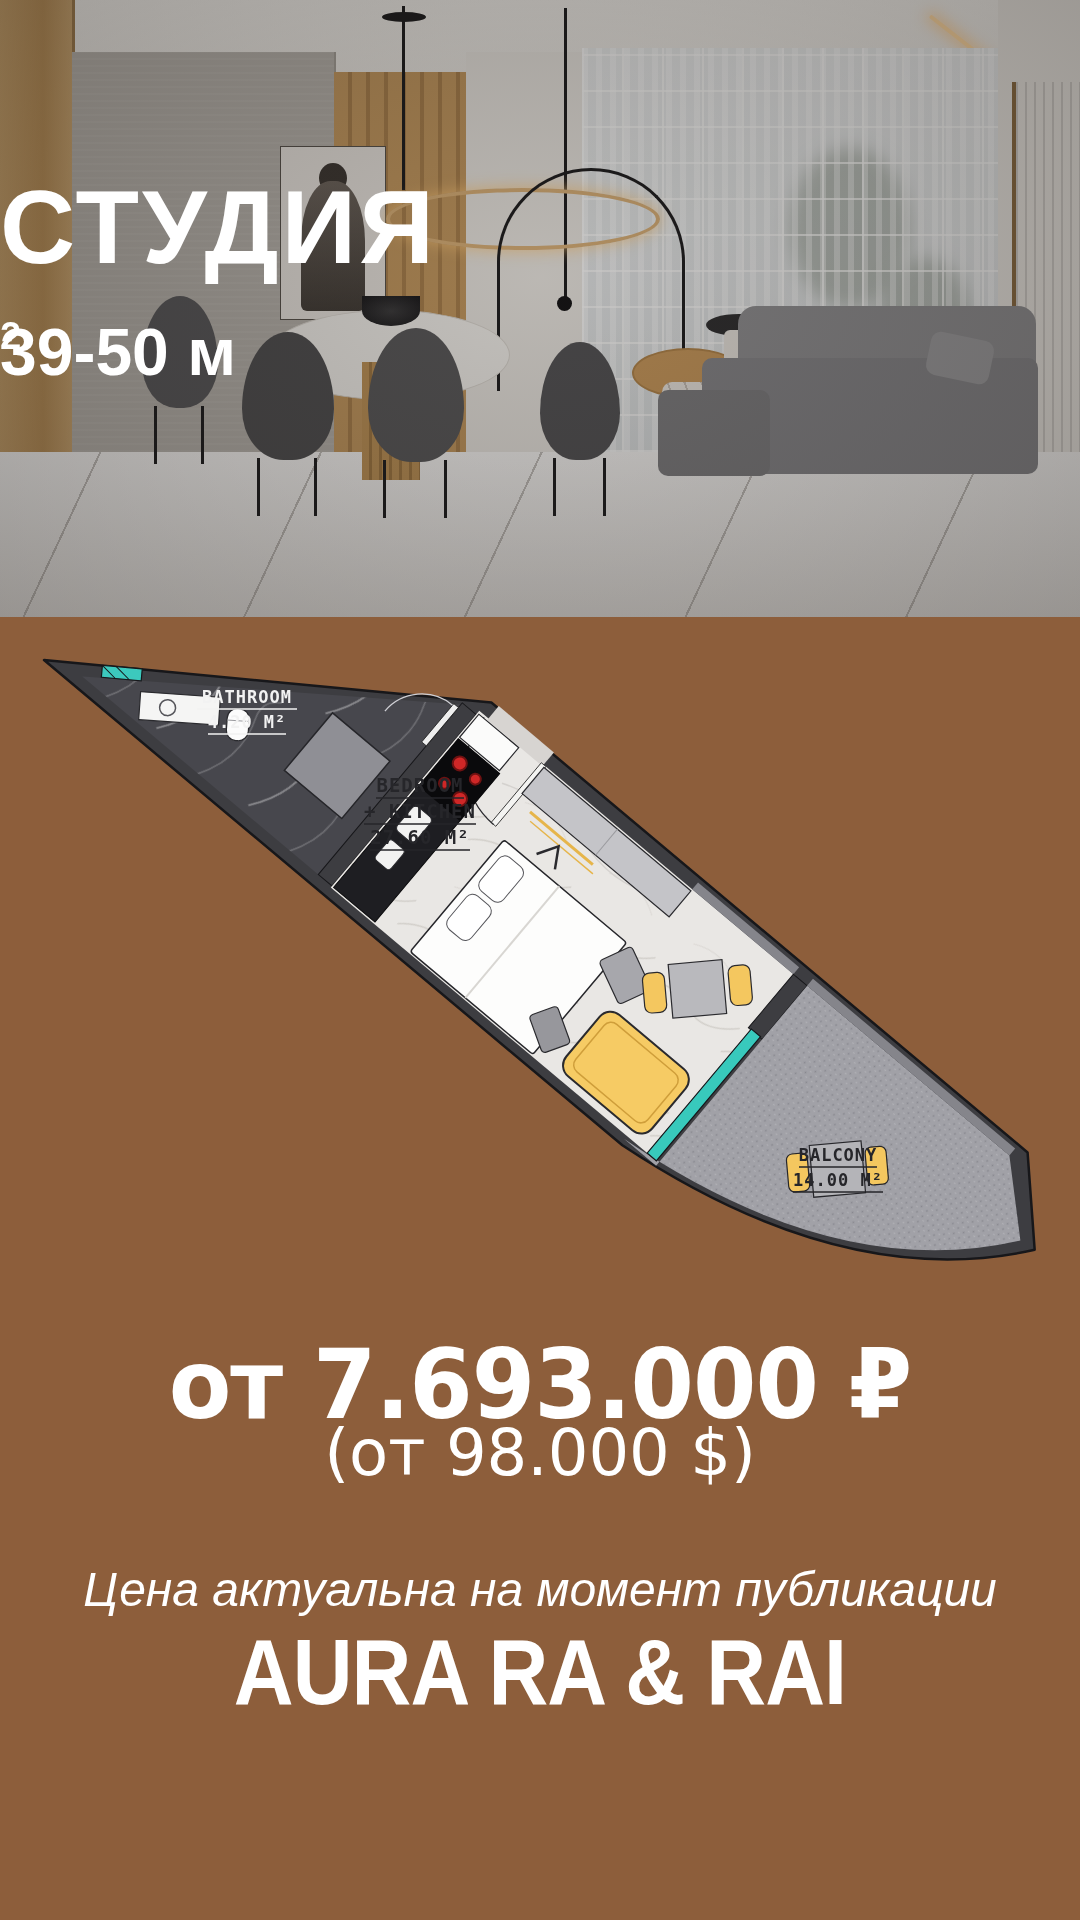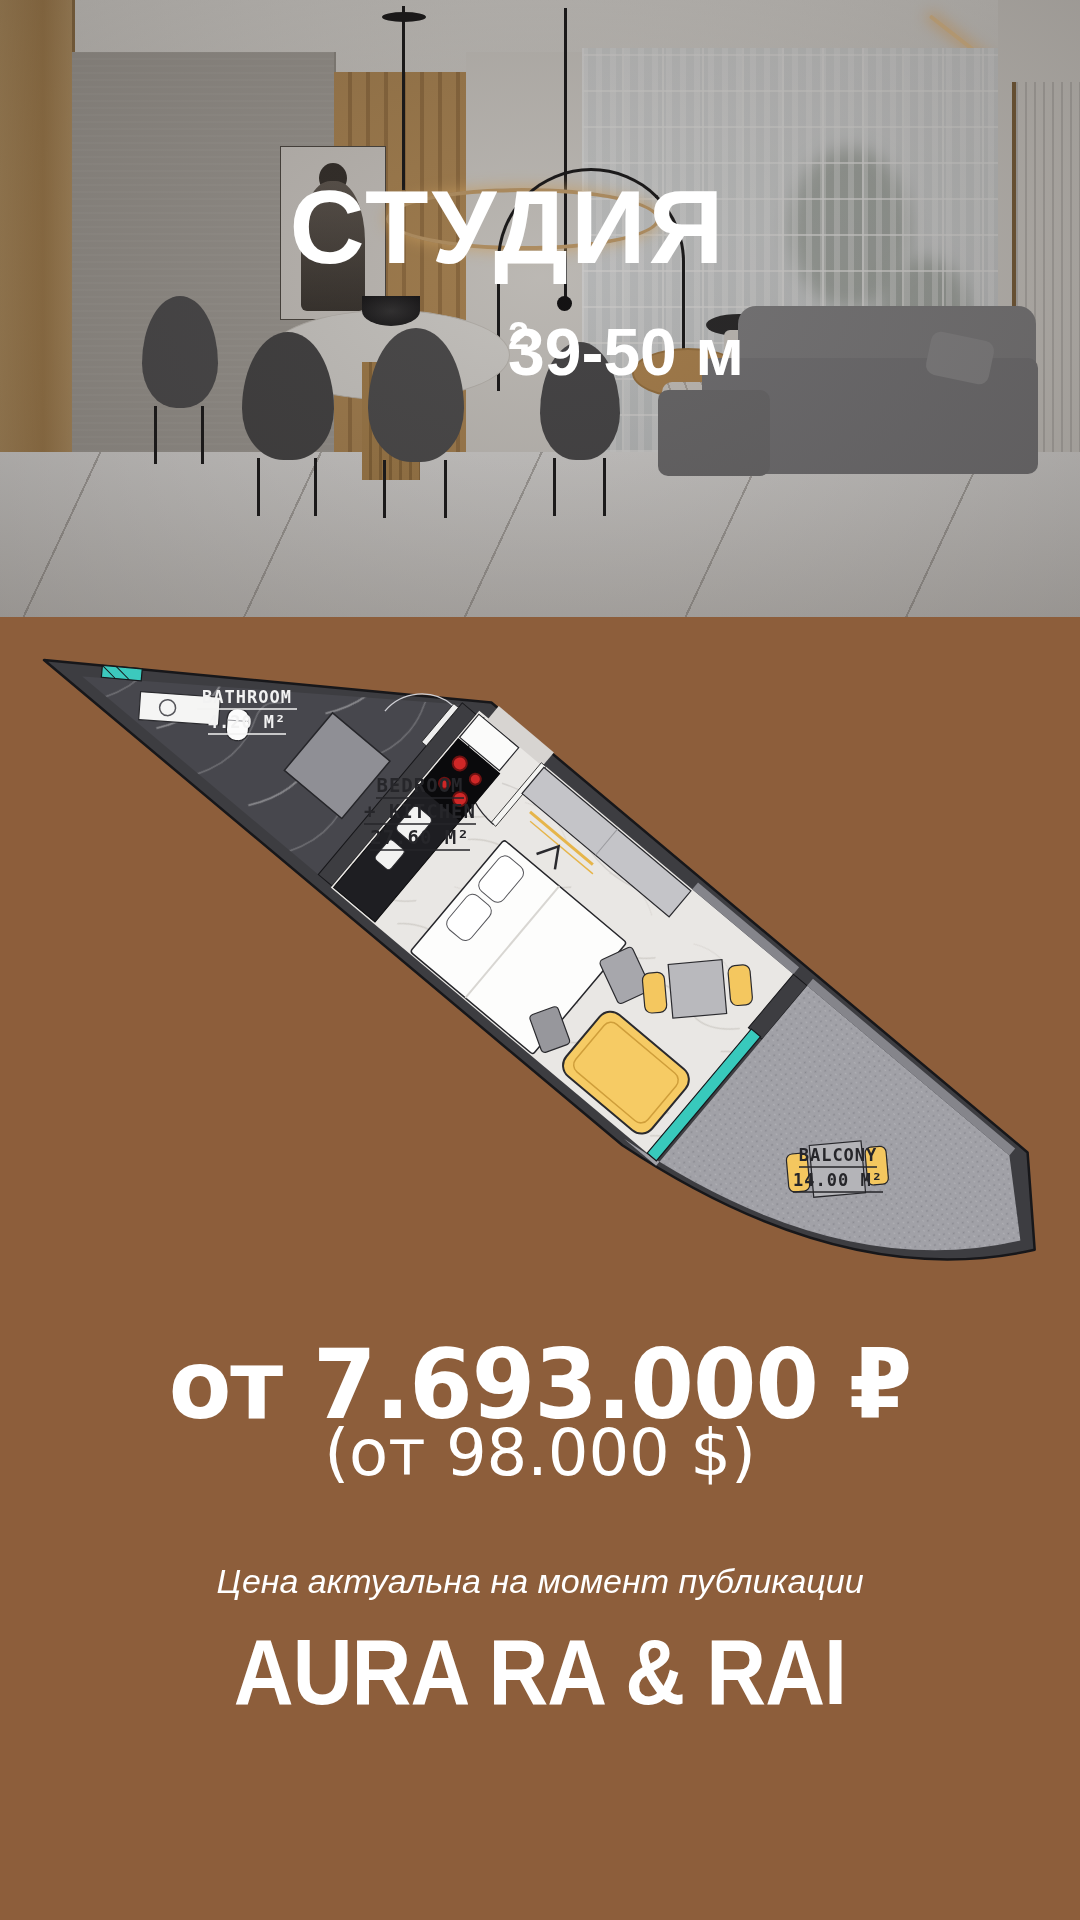--- a/index.html
+++ b/index.html
@@ -76,34 +76,34 @@
   .side-base{left:724px;top:330px;width:32px;height:74px;background:#e9e5df;border-radius:6px;}
   .sofa{background:#86868a;border-radius:10px;}
   .sofa-back{left:738px;top:306px;width:298px;height:76px;background:#8f8f92;border-radius:18px 18px 0 0;}
   .sofa-seat{left:702px;top:358px;width:336px;height:116px;}
   .sofa-chaise{left:658px;top:390px;width:112px;height:86px;background:#7d7d80;}
   .sofa-pillow{left:928px;top:336px;width:64px;height:44px;background:#9c9c9f;border-radius:10px;transform:rotate(12deg);}
   .photo-overlay{left:0;top:0;width:1080px;height:617px;
     background:radial-gradient(ellipse at 50% 45%,rgba(25,20,16,.22),rgba(25,20,16,.38));}
   
   .hero-text{position:absolute;left:0;top:0;width:1080px;height:617px;z-index:5;color:#fff;}
-  .hero-text > div{position:absolute;left:0;right:64px;text-align:center;}
+  .hero-text > div{position:absolute;left:0;right:64px;text-align:left;}
   .hero-title{top:168px;font-size:104px;font-weight:800;letter-spacing:3px;}
   .hero-area{top:314px;font-size:66px;font-weight:800;}
   .hero-area sup{font-size:.58em;}
   .hero-block{top:416px;font-size:44px;font-style:italic;font-weight:500;}
   
   .plan{position:absolute;left:0;top:612px;width:1080px;height:710px;}
   .plan-label{font-family:"DejaVu Sans Mono", monospace;font-weight:bold;letter-spacing:1px;}
   
   .bottom-text{position:absolute;left:0;width:1080px;text-align:center;color:#fff;}
   .price-rub{top:1328px;font-size:97px;font-weight:800;font-family:"DejaVu Sans",sans-serif;
     transform:scaleX(.94);letter-spacing:-1px;}
   .price-usd{top:1416px;font-size:64px;font-weight:400;font-family:"DejaVu Sans",sans-serif;}
-  .disclaimer{top:1562px;font-size:34px;font-style:italic;font-weight:500;}
+  .disclaimer{top:1562px;font-size:48px;font-style:italic;font-weight:500;}
   .brand{top:1620px;font-size:92px;font-weight:800;transform:scaleX(.9);letter-spacing:-1px;}
 </style>
 </head>
 <body>
 
 <div class="hero">
   <div class="ceiling"></div>
   <div class="led led1"></div>
   <div class="led led2"></div>
   <div class="wood wood-cabinet"></div>

